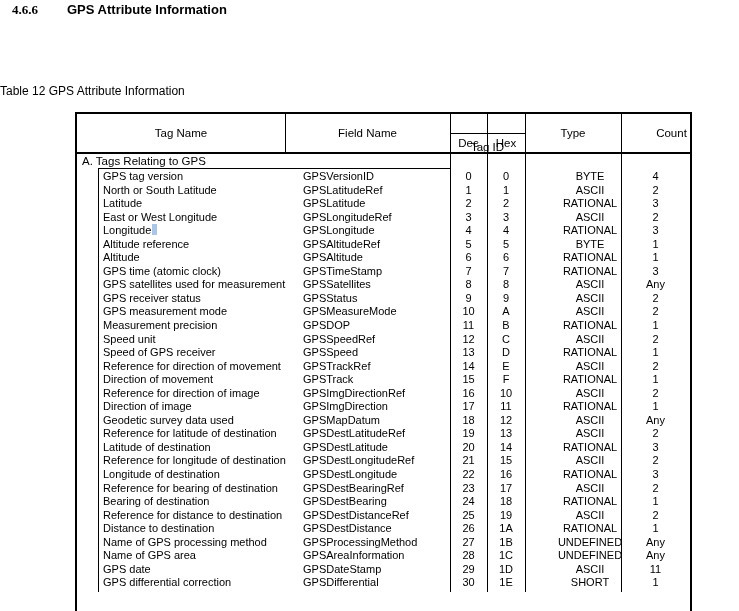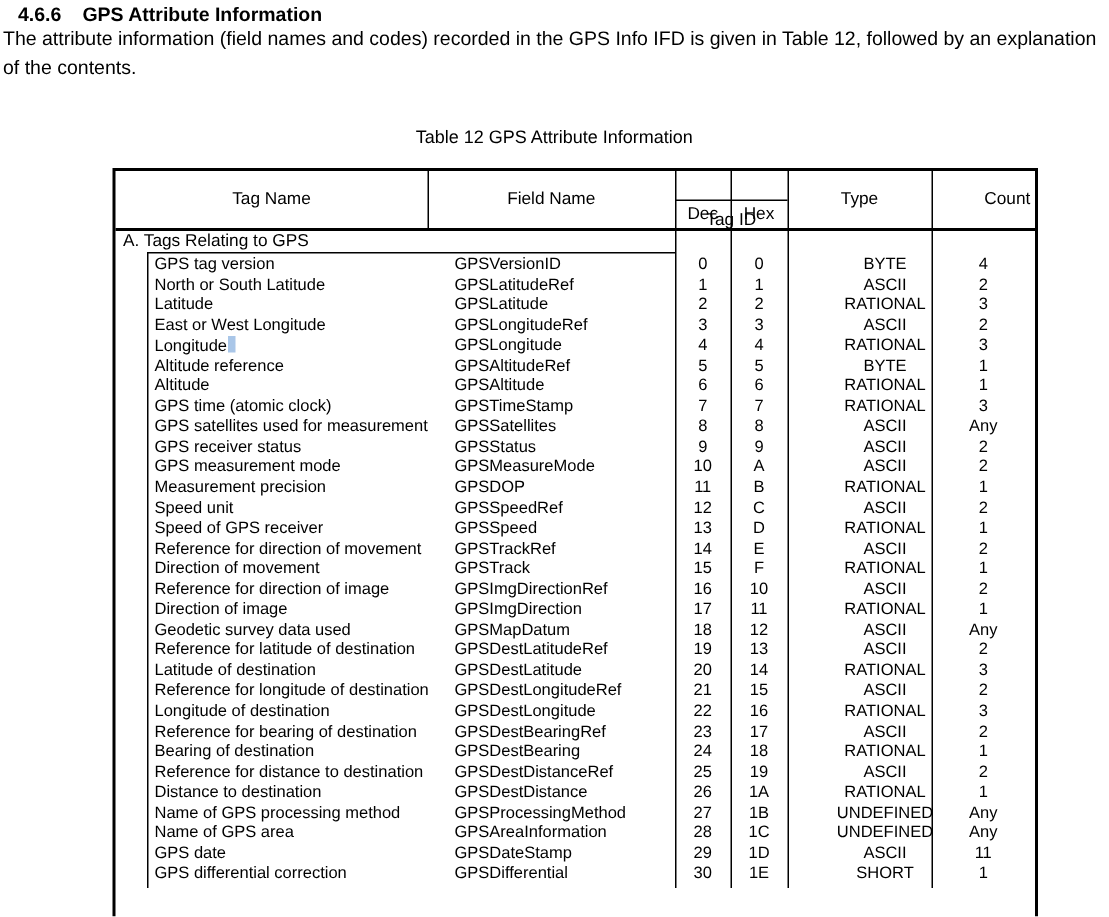--- a/index.html
+++ b/index.html
@@ -1,23 +1,23 @@
 <!DOCTYPE html>
 <html><head>
 <meta charset="utf-8">
 <style>
   html,body{margin:0;padding:0;background:#fff;}
   .page{
     position:relative;width:739px;height:611px;background:#ffffff;
     font-family:"Liberation Sans",sans-serif;color:#000;overflow:hidden;
   }
   .heading{position:absolute;left:12px;top:2px;font-size:13px;font-weight:bold;white-space:nowrap;}
-  .heading .num{margin-right:14px;}
+  .heading .num{margin-right:29px;font-family:Liberation Serif, serif;}
   .para{position:absolute;left:2px;top:16px;width:737px;font-size:13px;line-height:19px;}
-  .caption{position:absolute;left:0;top:84px;width:739px;text-align:center;font-size:12px;}
+  .caption{position:absolute;left:0;top:84px;width:739px;text-align:left;font-size:12px;}
   .tbl{
     position:absolute;left:75px;top:112px;width:617px;height:517px;
     box-sizing:border-box;border:2px solid #000;
   }
   .line{position:absolute;background:#000;}
   .hdr-cell{
     position:absolute;display:flex;align-items:center;justify-content:center;
     font-size:11.5px;
   }
   .section-label{position:absolute;left:5px;top:40px;height:14px;line-height:14px;font-size:11.5px;white-space:nowrap;}
@@ -38,21 +38,20 @@
 </style>
 </head>
 <body>
 
 <div class="page">
 
   <div class="heading">
     <span class="num">4.6.6</span><span>GPS Attribute Information</span>
   </div>
 
-  <div class="para">The attribute information (field names and codes) recorded in the GPS Info IFD is given in Table 12, followed by an explanation of the contents.</div>
 
   <div class="caption">Table 12 GPS Attribute Information</div>
 
   <div class="tbl">
 
     <div class="line" style="left:208px;top:0;width:1px;height:38px;"></div>
     <div class="line" style="left:0;top:38px;width:613px;height:2px;"></div>
     <div class="line" style="left:373px;top:19px;width:75px;height:1px;"></div>
     <div class="line" style="left:373px;top:0;width:1px;height:478px;"></div>
     <div class="line" style="left:410px;top:0;width:1px;height:478px;"></div>

